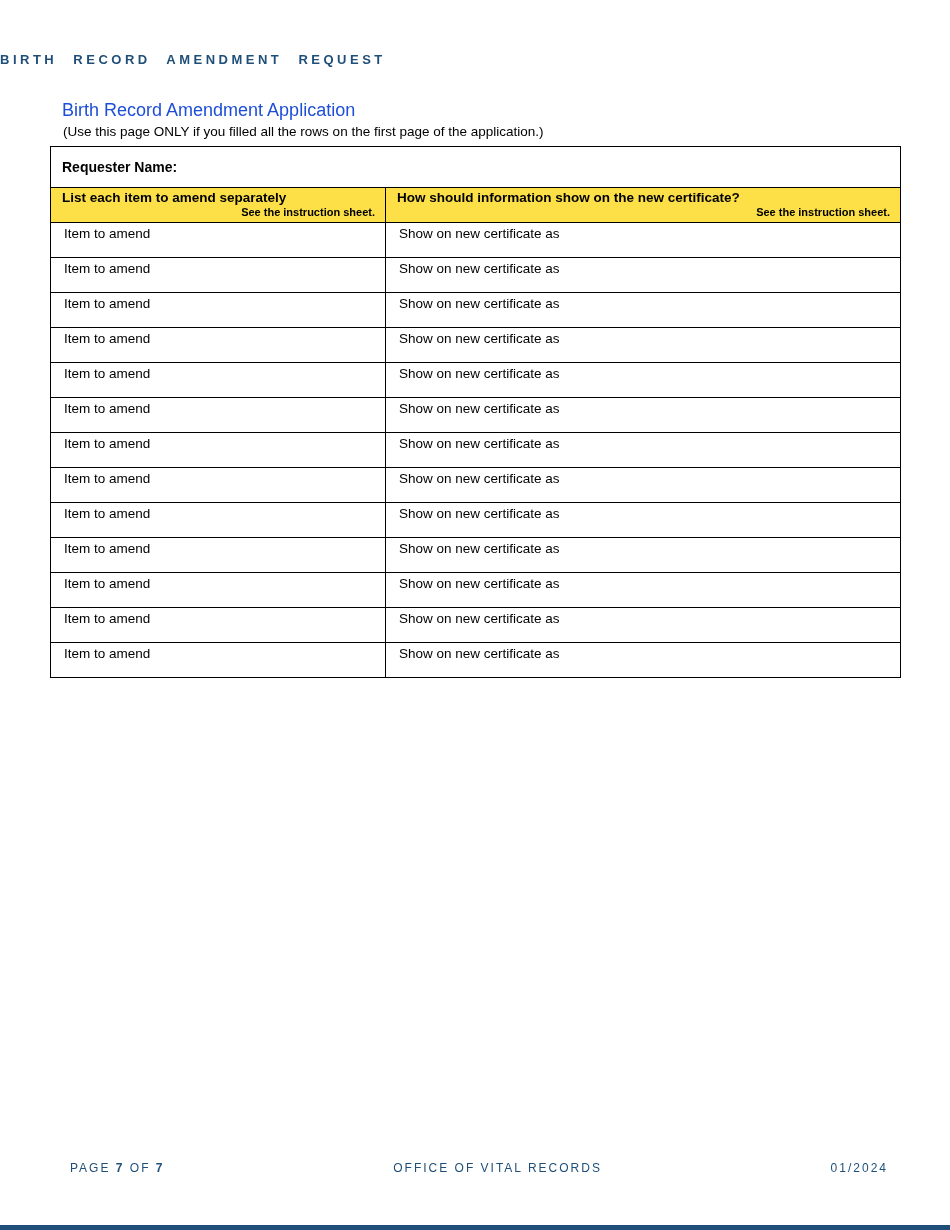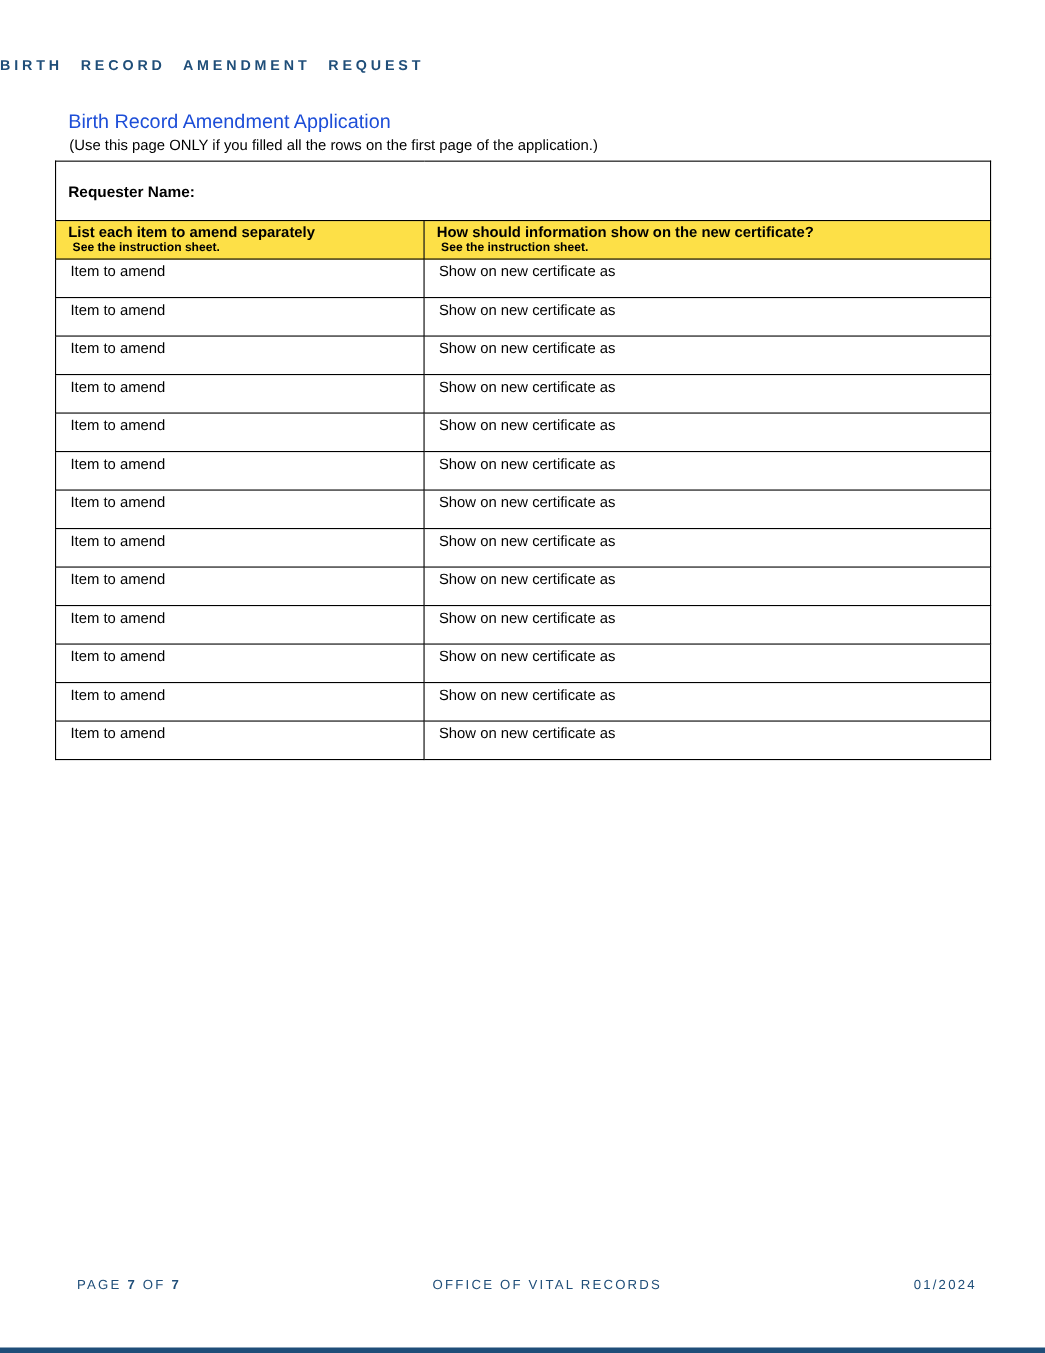--- a/index.html
+++ b/index.html
@@ -38,21 +38,21 @@
   }
   table.amend col.c1 { width: 335px; }
   table.amend col.c2 { width: 515px; }
   table.amend td, table.amend th {
     border: 1px solid #000;
   }
   .requester-cell {
     font-weight: 700;
     font-size: 14px;
     padding: 11px 11px;
-    height: 54px;
+    height: 41px;
     vertical-align: middle;
   }
   .col-head {
     background: #fde047;
     text-align: left;
     vertical-align: top;
     padding: 2px 10px 3px 11px;
     height: 34px;
   }
   .col-head .main {
@@ -60,20 +60,21 @@
     font-size: 13.5px;
     font-weight: 700;
     line-height: 16px;
   }
   .col-head .sub {
     display: block;
     font-size: 11px;
     font-weight: 700;
     line-height: 13px;
     padding-left: 4px;
+    text-align: right;
   }
   .data-cell {
     vertical-align: top;
     font-size: 13.5px;
     padding: 3px 6px 0 13px;
     height: 35px;
     line-height: 16px;
   }
   .footer {
     position: absolute;

